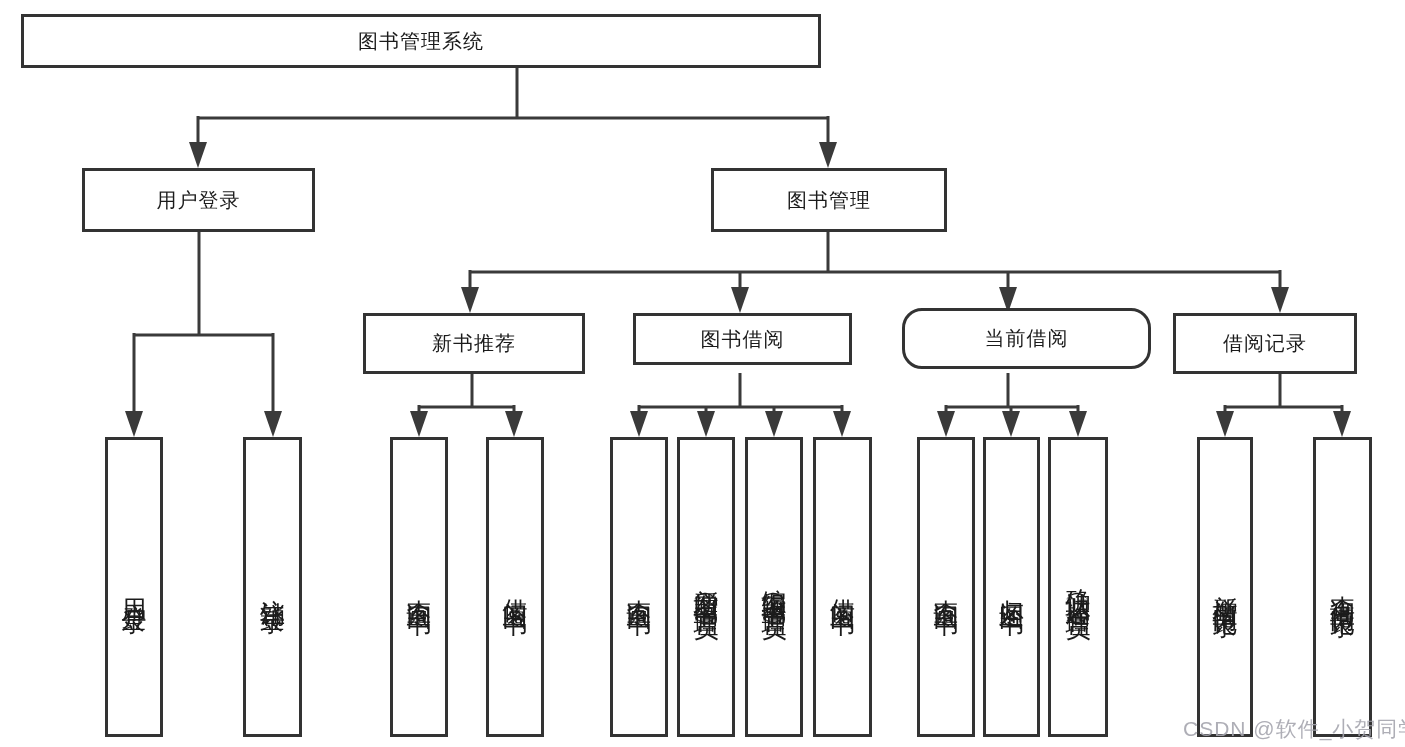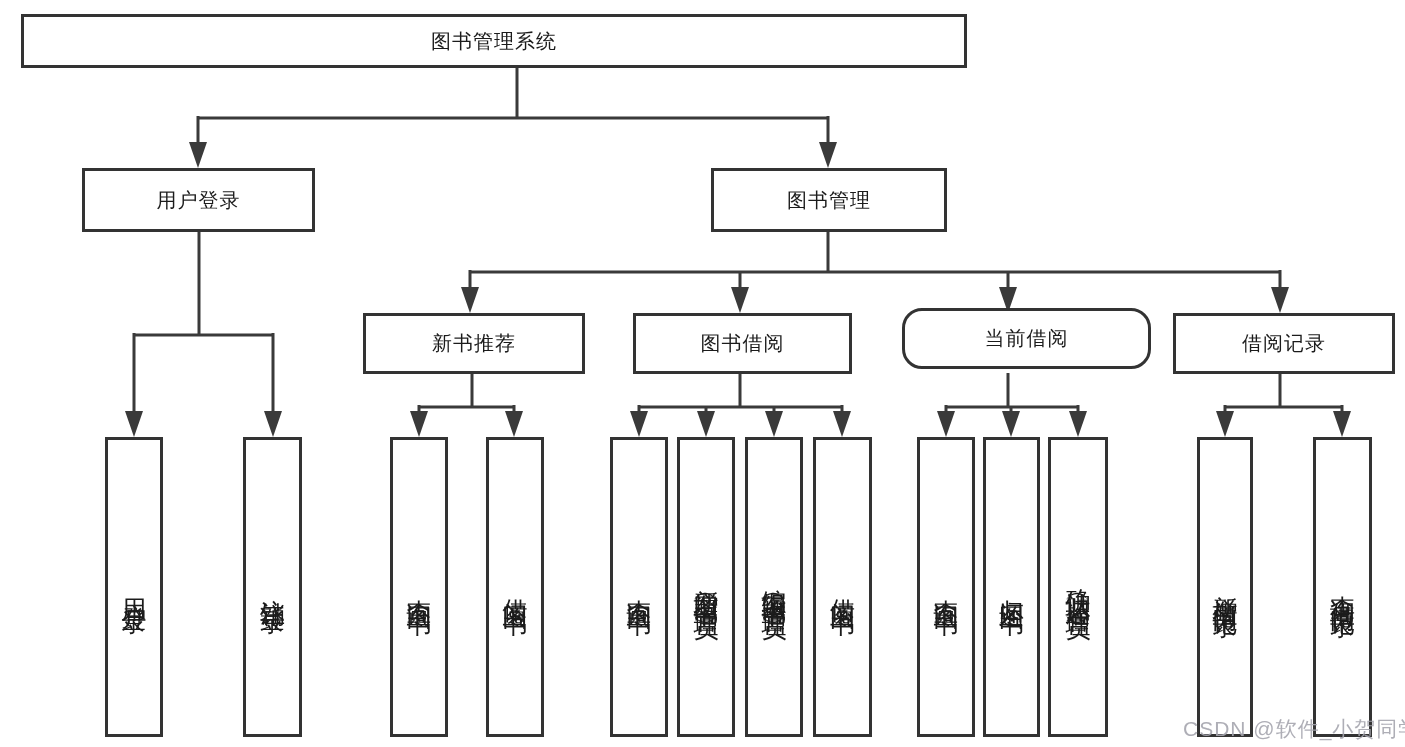--- a/index.html
+++ b/index.html
@@ -12,27 +12,27 @@
     position:absolute;box-sizing:border-box;background:#ffffff;
     border:3px solid #333333;display:flex;align-items:center;justify-content:center;
     text-align:center;
   }
   .hbox{font-size:20px;letter-spacing:1px;}
   .vbox{
     writing-mode:vertical-rl;text-orientation:mixed;
     font-size:25px;letter-spacing:4px;line-height:1;
     padding:6px 0;
   }
-  .root{left:21px;top:14px;width:946px;height:54px;}
+  .root{left:21px;top:14px;width:800px;height:54px;}
   .n-login{left:82px;top:168px;width:233px;height:64px;}
   .n-mgmt{left:711px;top:168px;width:236px;height:64px;}
   .n-recommend{left:363px;top:313px;width:222px;height:61px;}
-  .n-borrow{left:633px;top:313px;width:219px;height:61px;}
+  .n-borrow{left:633px;top:313px;width:219px;height:52px;}
   .n-current{left:902px;top:308px;width:249px;height:61px;border-radius:20px;}
-  .n-records{left:1173px;top:313px;width:222px;height:61px;}
+  .n-records{left:1173px;top:313px;width:184px;height:61px;}
   .leaf{top:437px;height:300px;}
   .l1{left:105px;width:58px;}
   .l2{left:243px;width:59px;}
   .l3{left:390px;width:58px;}
   .l4{left:486px;width:58px;}
   .l5{left:610px;width:58px;}
   .l6{left:677px;width:58px;}
   .l7{left:745px;width:58px;}
   .l8{left:813px;width:59px;}
   .l9{left:917px;width:58px;}

